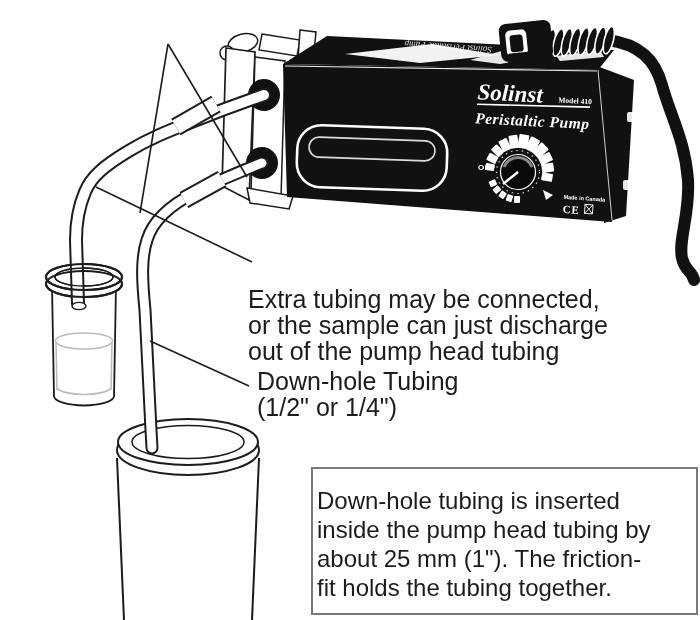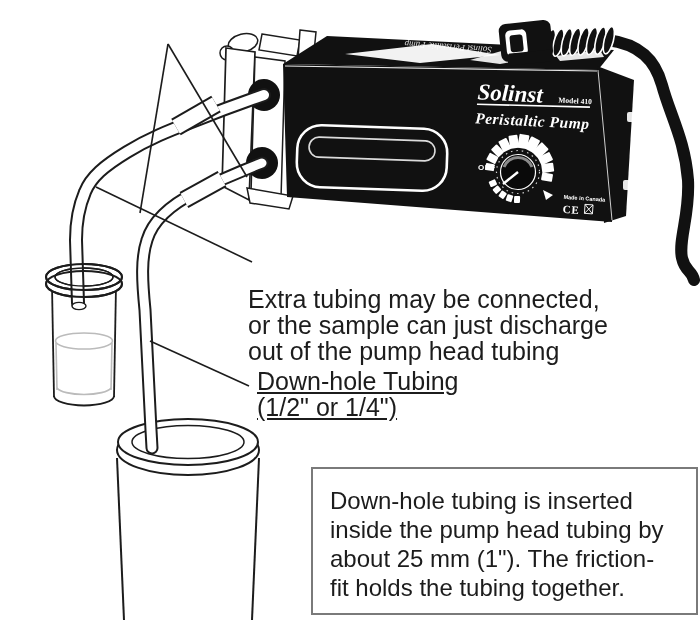--- a/index.html
+++ b/index.html
@@ -2,23 +2,23 @@
 <html><head>
 <meta charset="utf-8">
 <style>
   html,body{margin:0;padding:0;background:#fff;}
   #stage{position:relative;width:700px;height:620px;background:#fff;overflow:hidden;
          font-family:"Liberation Sans",sans-serif;color:#1c1c1c;}
   #art{position:absolute;left:0;top:0;}
   .lbl{position:absolute;white-space:pre-line;font-size:25px;line-height:26px;color:#1c1c1c;}
   #lbl-pump-head{left:3px;top:5px;}
   #lbl-extra{left:248px;top:254px;margin-top:32px;}
-  #lbl-downhole{left:257px;top:368px;text-decoration:underline;}
+  #lbl-downhole{left:257px;top:368px;}
   #note-box{position:absolute;left:311px;top:467px;width:387px;height:148px;box-sizing:border-box;
-            border:2px solid #7a7a7a;padding:17px 10px 10px 17px;font-size:24px;line-height:29px;
+            border:2px solid #7a7a7a;padding:17px 10px 10px 4px;font-size:24px;line-height:29px;
             white-space:pre-line;color:#1c1c1c;background:#fff;}
   text{font-family:"Liberation Serif",serif;}
   .sans{font-family:"Liberation Sans",sans-serif;}
 </style>
 </head>
 <body>
 
 <div id="stage">
 
 <svg id="art" width="700" height="620" viewBox="0 0 700 620">

